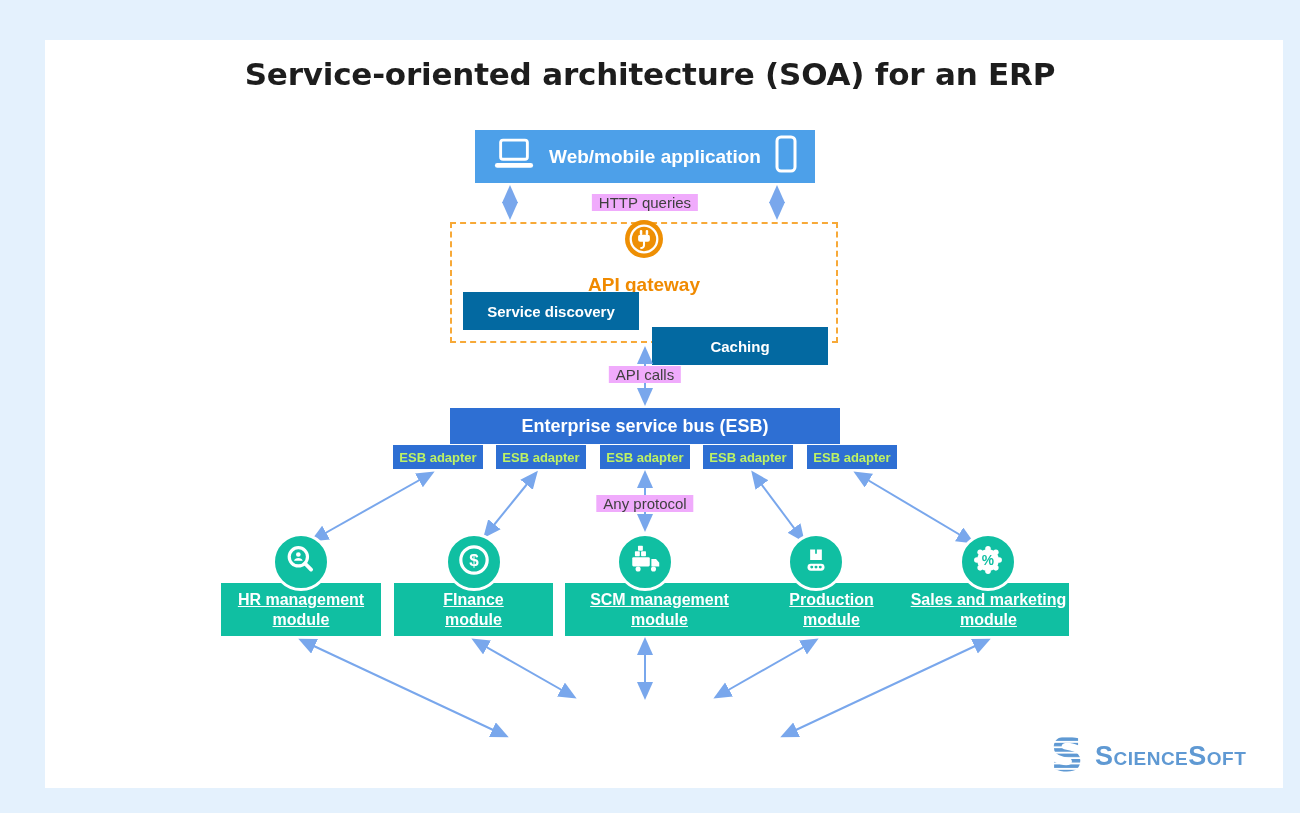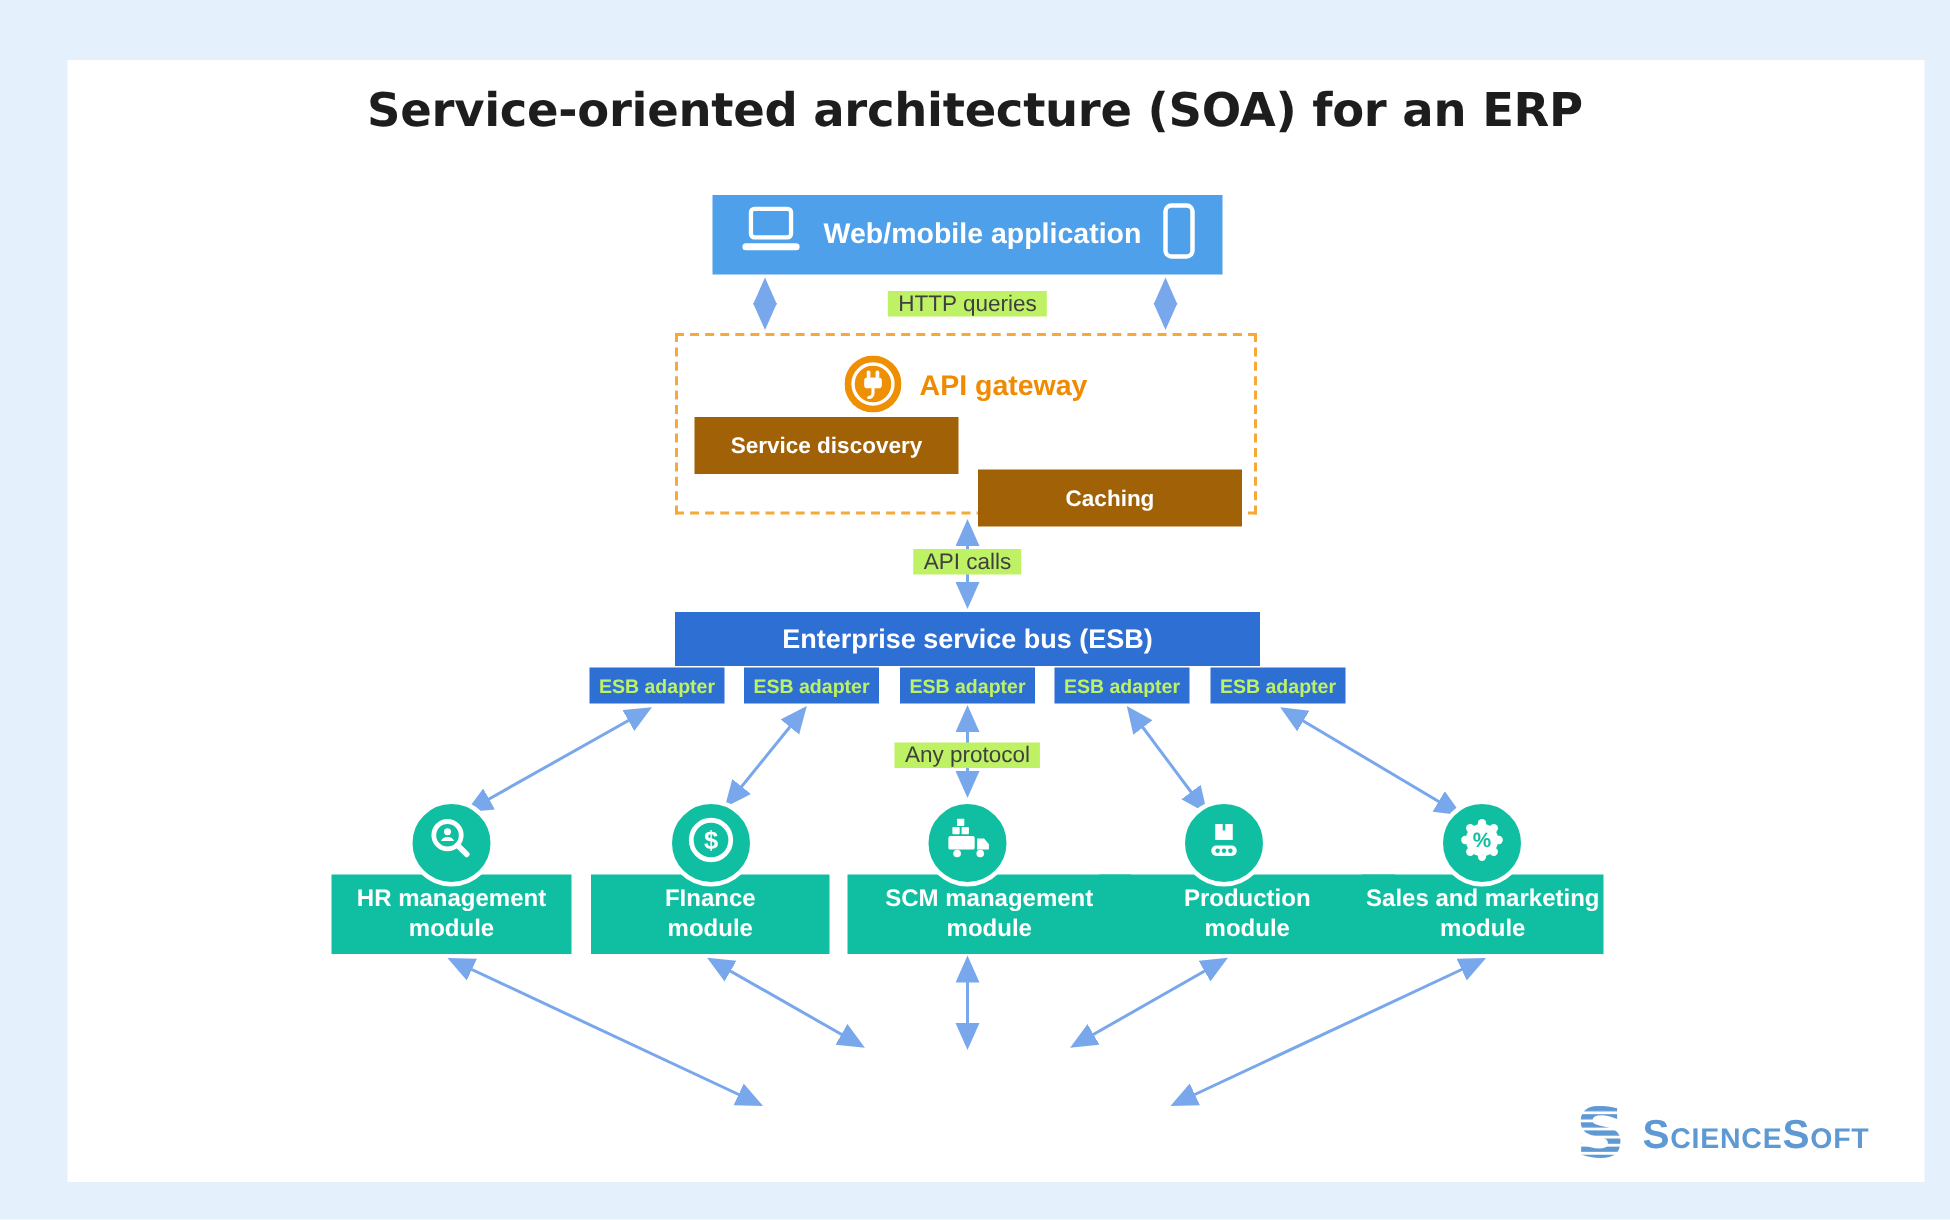--- a/index.html
+++ b/index.html
@@ -28,25 +28,25 @@
   .webapp{
     left:475px;top:130px;width:340px;height:53px;background:#4da0e9;
     font-size:19px;justify-content:space-between;padding:0 18px;box-sizing:border-box;
   }
   .gateway{
     position:absolute;left:450px;top:222px;width:388px;height:121px;
     border:2px dashed #f7a938;box-sizing:border-box;background:#fff;
   }
   .gw-header{
     position:absolute;left:0;top:14px;width:100%;height:40px;
-    display:flex;align-items:center;justify-content:center;gap:12px;
+    display:flex;align-items:center;justify-content:center;gap:12px;flex-direction:column;
   }
   .gw-title{color:#f08a00;font-size:19px;font-weight:bold;}
   .gw-box{
-    position:absolute;top:54px;height:38px;width:176px;background:#a16207;
+    position:absolute;top:68px;height:38px;width:176px;background:#0369a1;
     display:flex;align-items:center;justify-content:center;
     color:#fff;font-weight:bold;font-size:15px;
   }
   .gw-box.left{left:11px;}
   .gw-box.right{left:200px;margin-top:35px;}
   .esb-bar{
     left:450px;top:408px;width:390px;height:36px;background:#2e6fd3;font-size:18px;
   }
   .adapter{
     position:absolute;top:445px;height:24px;width:90px;background:#2e6fd3;
@@ -54,29 +54,29 @@
     color:#bef264;font-weight:bold;font-size:13px;
   }
   .mod-circle{
     position:absolute;top:533px;width:52px;height:52px;border-radius:50%;
     background:#10bfa2;border:3px solid #ffffff;
     display:flex;align-items:center;justify-content:center;z-index:6;
   }
   .module{
     position:absolute;top:583px;height:53px;background:#10bfa2;
     display:flex;align-items:center;justify-content:center;
-    color:#fff;font-weight:bold;font-size:16px;line-height:1.25;text-align:center;z-index:5;
+    color:#fff;font-weight:bold;font-size:16px;line-height:1.25;text-align:center;z-index:5;text-decoration:underline;
   }
   .database{
     left:511px;top:701px;width:267px;height:54px;background:#41d6a3;
     font-size:19px;gap:13px;
   }
   .conn-label{
     position:absolute;transform:translateX(-50%);
-    font-size:15px;color:#3f3f3f;background:#bef264;padding:0 7px;
+    font-size:15px;color:#3f3f3f;background:#f0abfc;padding:0 7px;
     z-index:5;white-space:nowrap;
   }
   .arrows{position:absolute;inset:0;z-index:4;pointer-events:none;}
   .logo{
     position:absolute;left:1048px;top:733px;height:46px;
     display:flex;align-items:center;gap:9px;z-index:6;
   }
   .logo-text{
     font-size:27px;font-weight:600;color:#5f99d3;
     font-variant:small-caps;letter-spacing:0.5px;

